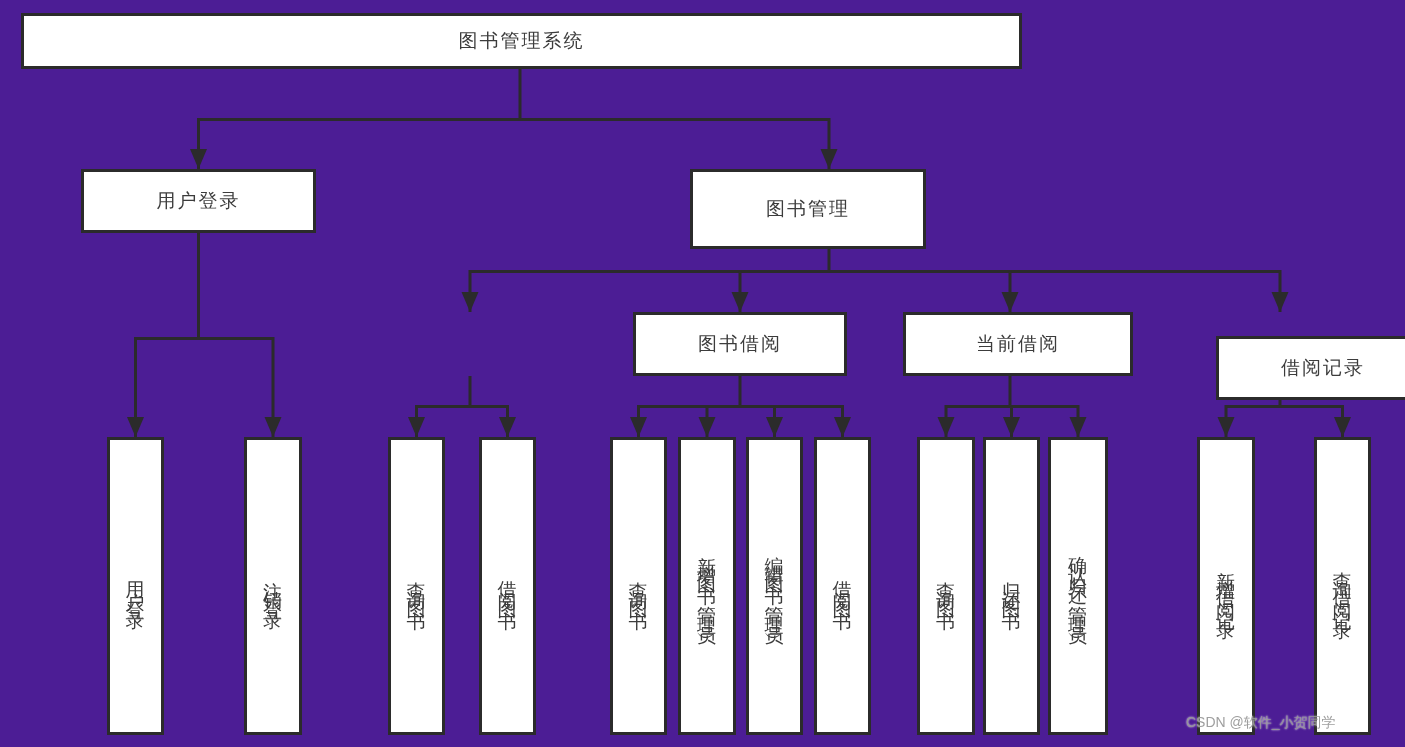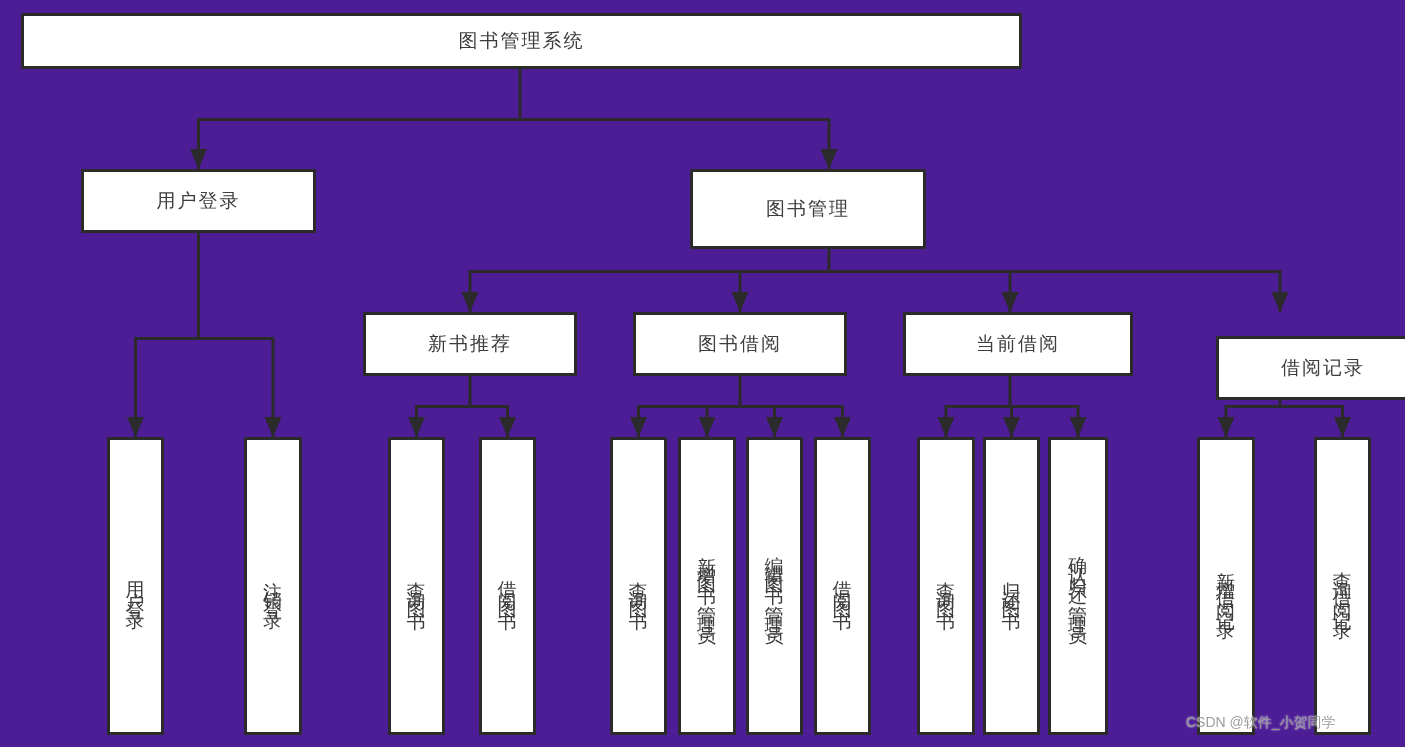--- a/index.html
+++ b/index.html
@@ -95,21 +95,20 @@
       <path d="M1280,376 V406.5"></path>
       <path d="M1226,437 V406.5 H1342.5 V437" marker-start="url(#arrow)" marker-end="url(#arrow)"></path>
     </g>
   </svg>
 
   <div class="box hbox" style="left:21px; top:13px; width:1001px; height:56px;">图书管理系统</div>
 
   <div class="box hbox" style="left:81px; top:169px; width:235px; height:64px;">用户登录</div>
   <div class="box hbox" style="left:674px; top:169px; width:236px; height:80px;margin-left:16px;">图书管理</div>
 
-  <div class="box hbox" style="left:363px; top:312px; width:214px; height:64px;">新书推荐</div>
   <div class="box hbox" style="left:633px; top:312px; width:214px; height:64px;">图书借阅</div>
   <div class="box hbox" style="left:903px; top:312px; width:230px; height:64px;">当前借阅</div>
   <div class="box hbox" style="left:1216px; top:312px; width:214px; height:64px;margin-top:24px;">借阅记录</div>
 
   <div class="box vbox" style="left:107px; top:437px; width:57px; height:298px;">用户登录</div>
   <div class="box vbox" style="left:244px; top:437px; width:58px; height:298px;">注销登录</div>
 
   <div class="box vbox" style="left:388px; top:437px; width:57px; height:298px;">查询图书</div>
   <div class="box vbox" style="left:479px; top:437px; width:57px; height:298px;">借阅图书</div>
 

